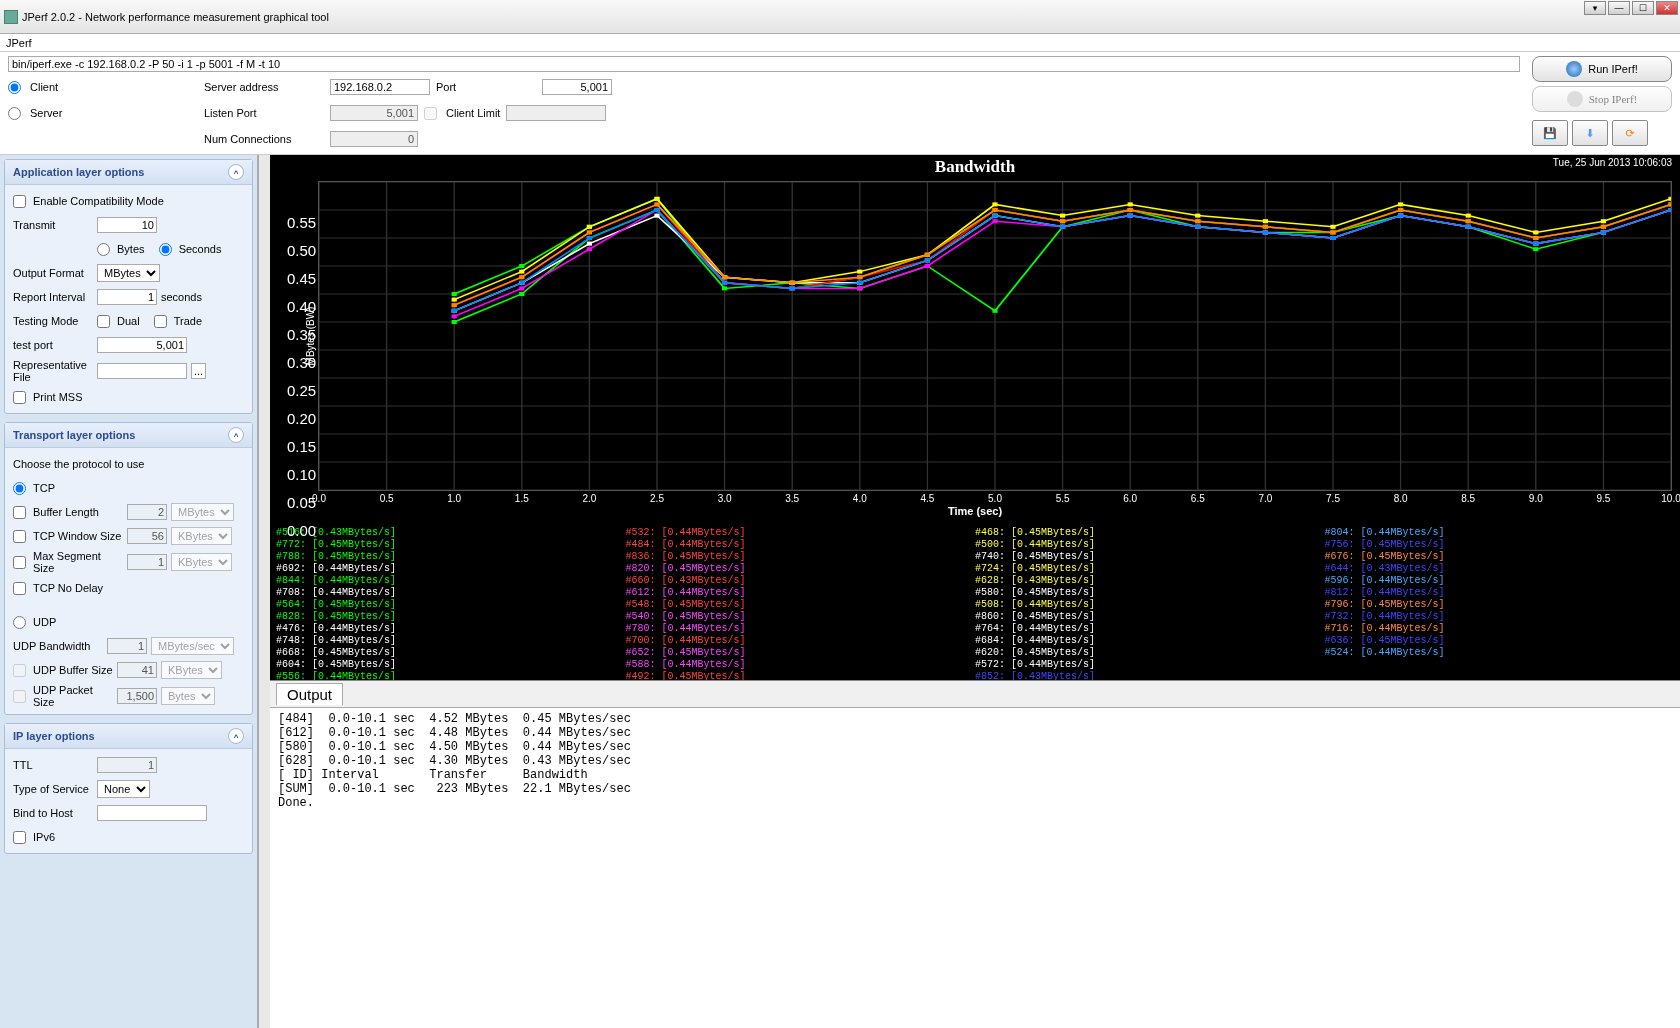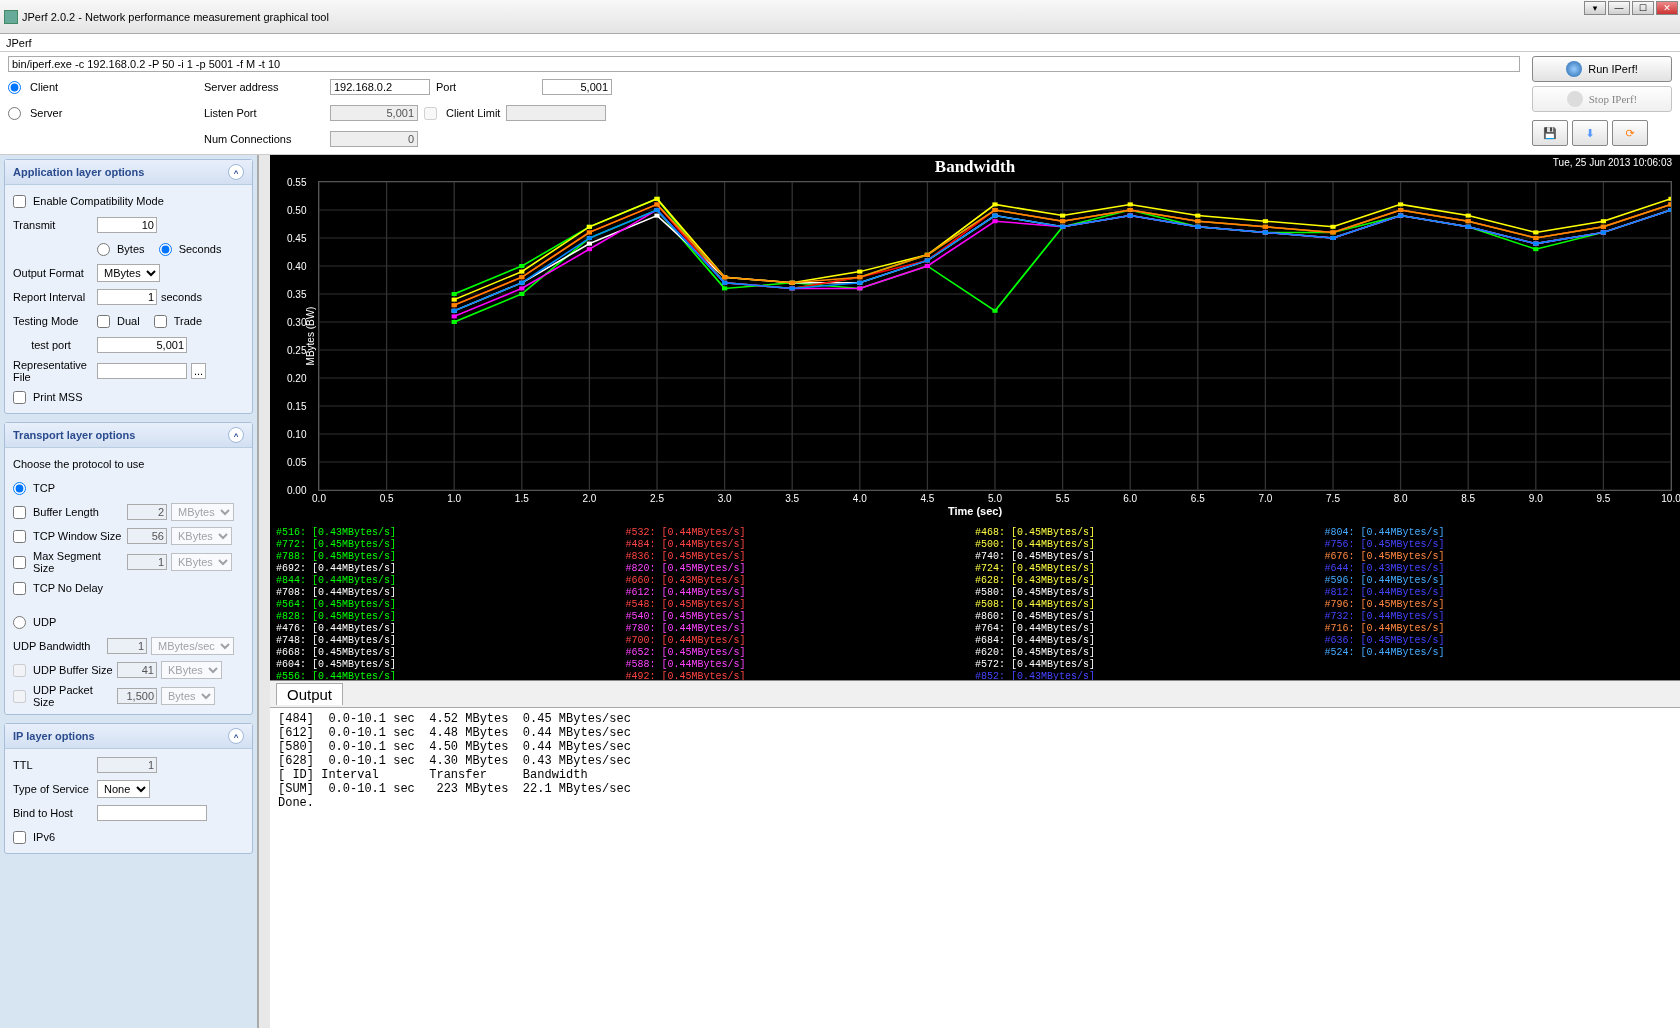--- a/index.html
+++ b/index.html
@@ -14,21 +14,21 @@
 .toprow-mid { flex:1; display:flex; flex-direction:column; gap:4px;}
 .toprow-right { flex:0 0 140px; display:flex; flex-direction:column; gap:4px;}
 .lbl { display:inline-block; }
 .iperf-cmd { display:flex; gap:6px; align-items:center;}
 .radio-row { display:flex; align-items:center; gap:6px;}
 input[type=radio],input[type=checkbox]{margin:0 3px 0 0; vertical-align:middle;}
 .field-row { display:flex; align-items:center; gap:6px; height:22px;}
 .field-row label{ width:100px;}
 .txt { border:1px solid #aaa; padding:1px 3px; font-size:11px; background:#fff;}
 .spin { width:70px; text-align:right;}
-.btn { background:linear-gradient(#fefefe,#e2e2e2); border:1px solid #888; border-radius:3px; padding:4px 4px; display:flex; align-items:center; gap:6px; cursor:pointer; justify-content:center;}
+.btn { background:linear-gradient(#fefefe,#e2e2e2); border:1px solid #888; border-radius:8px; padding:4px 4px; display:flex; align-items:center; gap:6px; cursor:pointer; justify-content:center;}
 .btn.disabled{opacity:.5;font-family:Liberation Serif, serif;}
 .iconbtns{display:flex; gap:4px; margin-top:4px;}
 .iconbtn{width:36px;height:26px;border:1px solid #888;background:linear-gradient(#fefefe,#e2e2e2);border-radius:2px;display:flex;align-items:center;justify-content:center;}
 .main { display:flex; height:calc(100vh - 86px);}
 .sidebar { width:258px; background:#d7e4f2; border-right:1px solid #aaa; overflow-y:auto; padding:4px;}
 .panel { background:#eaf1fb; border:1px solid #a8bedb; border-radius:3px; margin-bottom:8px;}
 .panel-h { background:linear-gradient(#e8effb,#d3e0f2); padding:4px 8px; display:flex; justify-content:space-between; align-items:center; color:#2a4b8d; font-weight:bold; border-bottom:1px solid #b8cce2;}
 .panel-h .collapse{ width:16px;height:16px;border:1px solid #9fb8d8;border-radius:8px;background:#fff;display:flex;align-items:center;justify-content:center;font-size:8px;cursor:pointer;}
 .panel-b { padding:6px 8px; display:flex; flex-direction:column; gap:4px;}
 .panel-b .row{display:flex;align-items:center;gap:4px;min-height:20px;}
@@ -36,21 +36,21 @@
 .small-in{width:60px;text-align:right;border:1px solid #aaa;padding:1px 2px;font-size:11px;}
 .sel{border:1px solid #aaa;padding:1px 2px;font-size:11px;background:#fff;}
 .content { flex:1; display:flex; flex-direction:column; background:#000;}
 .scroller{width:12px;background:#e8e8e8;border-left:1px solid #aaa;}
 .chart-area{flex:0 0 370px;background:#000;position:relative;padding:2px 8px;}
 .chart-ts{position:absolute;right:8px;top:2px;color:#fff;font-size:10px;}
 .chart-title{color:#fff;font-weight:bold;font-size:17px;text-align:center;font-family:Georgia,serif;}
 .chart-box{height:310px;margin:4px 0 0 40px;position:relative;border:1px solid #555;}
 .chart-ylabel{position:absolute;left:-38px;top:50%;transform:translateY(-50%) rotate(-90deg);color:#fff;font-size:10px;white-space:nowrap;}
 .chart-xlabel{color:#fff;font-size:11px;text-align:center;margin-top:14px;font-weight:bold;}
-.ytick{position:absolute;left:-32px;color:#fff;font-size:10px;transform:translateY(-50%);}
+.ytick{position:absolute;left:-32px;color:#fff;font-size:15px;transform:translateY(-50%);margin-top:40px;}
 .xtick{position:absolute;bottom:-14px;color:#fff;font-size:10px;transform:translateX(-50%);}
 .chart-svg{width:100%;height:100%;}
 .legend-area{flex:0 0 155px;background:#000;display:grid;grid-template-columns:repeat(4,1fr);padding:2px 6px;font-family:'Courier New',monospace;font-size:10px;overflow:hidden;}
 .legend-item{line-height:12px;white-space:nowrap;}
 .output-area{flex:1;background:#fff;display:flex;flex-direction:column;border-top:1px solid #888;}
 .output-tab{background:#f0f0f0;border-bottom:1px solid #aaa;padding:2px 6px;}
 .output-tab span{display:inline-block;background:#fff;border:1px solid #aaa;border-bottom:none;padding:2px 10px;font-size:15px;}
 .output-text{flex:1;font-family:'Courier New',monospace;font-size:12px;padding:4px 8px;white-space:pre;overflow:auto;background:#fff;}
 </style>
 </head>
@@ -145,21 +145,21 @@
             <span class="l">Output Format</span>
             <select class="sel"><option>MBytes</option></select>
           </div>
         <div class="row">
             <span class="l">Report Interval</span>
             <input class="small-in" value="1" style="">
             <span>seconds</span>
           </div>
         <div class="row"><span class="l">Testing Mode</span><input type="checkbox" style=""><span>Dual</span>&nbsp;&nbsp;<input type="checkbox" style=""><span>Trade</span></div>
         <div class="row">
-            <span class="l" style="text-align:center;padding-right:4px">test port</span>
+            <span class="l" style="text-align:left;padding-right:4px">test port</span>
             <input class="small-in" style="width: 90px;" value="5,001">
           </div>
         <div class="row">
             <span class="l">Representative File</span>
             <input class="txt" style="width: 90px;">
             <button class="sel">...</button>
           </div>
         <div class="row">
             <input type="checkbox" style="">
             <span>Print MSS</span>

